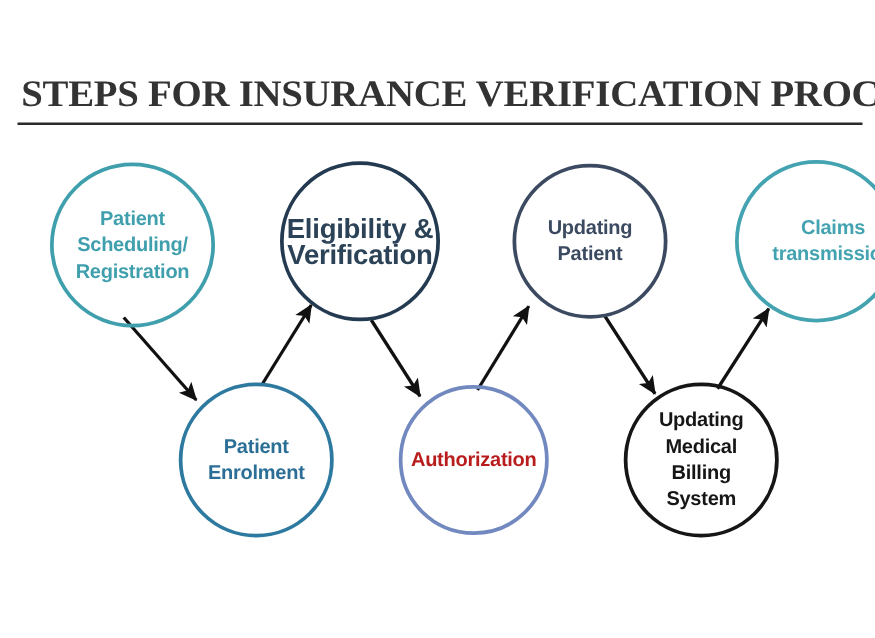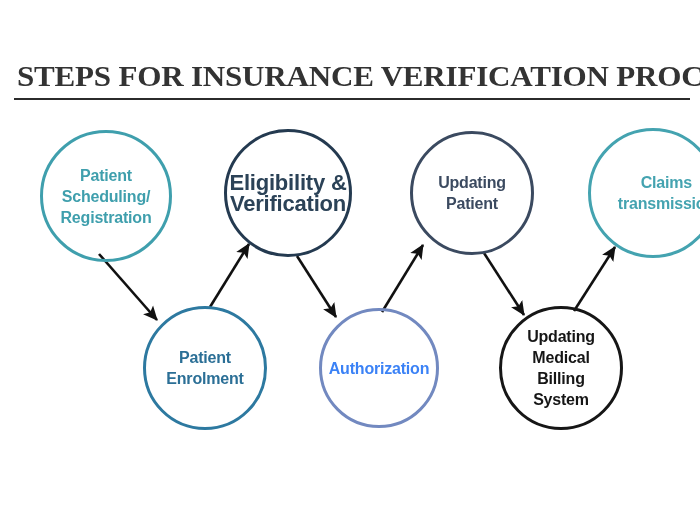--- a/index.html
+++ b/index.html
@@ -123,21 +123,21 @@
         </div>
         <div class="node" style="left: 114px; top: 306px; width: 124px; height: 124px; border-width: 3px; border-color: rgb(45, 121, 160);">
           <span class="node-label" style="color: rgb(43, 111, 150); font-size: 16px;">Patient
 Enrolment</span>
         </div>
         <div class="node" style="left: 195px; top: 129px; width: 128px; height: 128px; border-width: 3px; border-color: rgb(36, 58, 80);">
           <span class="node-label" style="color: rgb(43, 66, 87); font-size: 22px;">Eligibility &amp;
 Verification</span>
         </div>
         <div class="node" style="left: 290px; top: 308px; width: 120px; height: 120px; border-width: 3px; border-color: rgb(114, 137, 192);">
-          <span class="node-label" style="color: #3b82f6; font-size: 16px;">Authorization</span>
+          <span class="node-label" style="color: #b91c1c; font-size: 16px;">Authorization</span>
         </div>
         <div class="node" style="left: 381px; top: 131px; width: 124px; height: 124px; border-width: 3px; border-color: rgb(59, 74, 96);">
           <span class="node-label" style="color: rgb(59, 74, 96); font-size: 16px;">Updating
 Patient</span>
         </div>
         <div class="node" style="left: 470px; top: 306px; width: 124px; height: 124px; border-width: 3px; border-color: rgb(22, 22, 22);">
           <span class="node-label" style="color: rgb(22, 22, 22); font-size: 16px;">Updating
 Medical
 Billing
 System</span>

